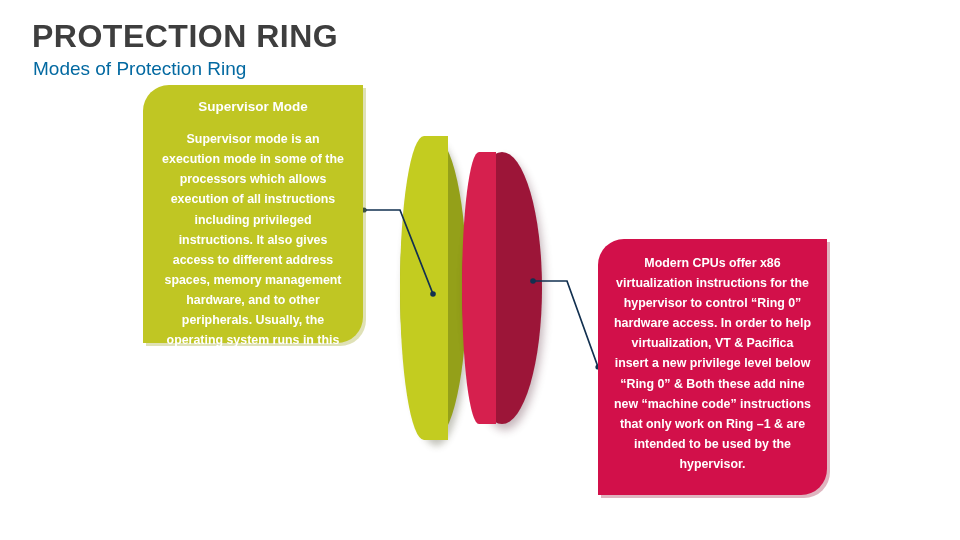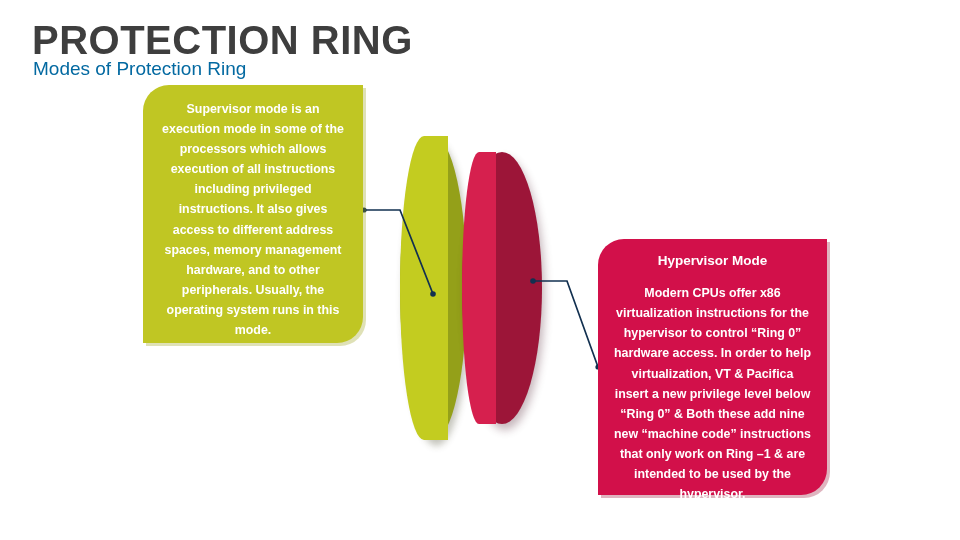--- a/index.html
+++ b/index.html
@@ -23,21 +23,21 @@
     width: 960px;
     height: 540px;
     background: #ffffff;
   }
 
   
   .title {
     position: absolute;
     left: 32px;
     top: 18px;
-    font-size: 40px;
+    font-size: 32px;
     font-weight: bold;
     letter-spacing: 0.5px;
     color: #3e3e3e;
     white-space: nowrap;
   }
   .subtitle {
     position: absolute;
     left: 33px;
     top: 58px;
     font-size: 19px;
@@ -240,26 +240,26 @@
       <polyline points="533,281 567,281 598,367" fill="none" stroke="#123050" stroke-width="1.7" stroke-linejoin="miter" stroke-linecap="butt"></polyline>
       <circle cx="533" cy="281" r="2.8" fill="#123050"></circle>
       <circle cx="598" cy="367" r="2.6" fill="#123050"></circle>
     </g>
   </svg>
 
   <div class="callout" id="box-supervisor" style="color: rgb(255, 255, 255);">
     <div class="shadow" style="background: rgb(154, 161, 28);"></div>
     <div class="body" style="background: rgb(192, 198, 35);"></div>
     <div class="content">
+      <div class="heading">Supervisor Mode</div>
       <div class="para">Supervisor mode is an execution mode in some of the processors which allows execution of all instructions including privileged instructions. It also gives access to different address spaces, memory management hardware, and to other peripherals. Usually, the operating system runs in this mode.</div>
     </div>
   </div>
 
   <div class="callout" id="box-hypervisor" style="color: rgb(255, 255, 255);">
     <div class="shadow" style="background: rgb(156, 21, 56);"></div>
     <div class="body" style="background: rgb(210, 16, 74);"></div>
     <div class="content">
-      <div class="heading">Hypervisor Mode</div>
       <div class="para">Modern CPUs offer x86 virtualization instructions for the hypervisor to control “Ring 0” hardware access. In order to help virtualization, VT &amp; Pacifica insert a new privilege level below “Ring 0” &amp; Both these add nine new “machine code” instructions that only work on Ring –1 &amp; are intended to be used by the hypervisor.</div>
     </div>
   </div>
 
 </div>
 
 </body></html>

